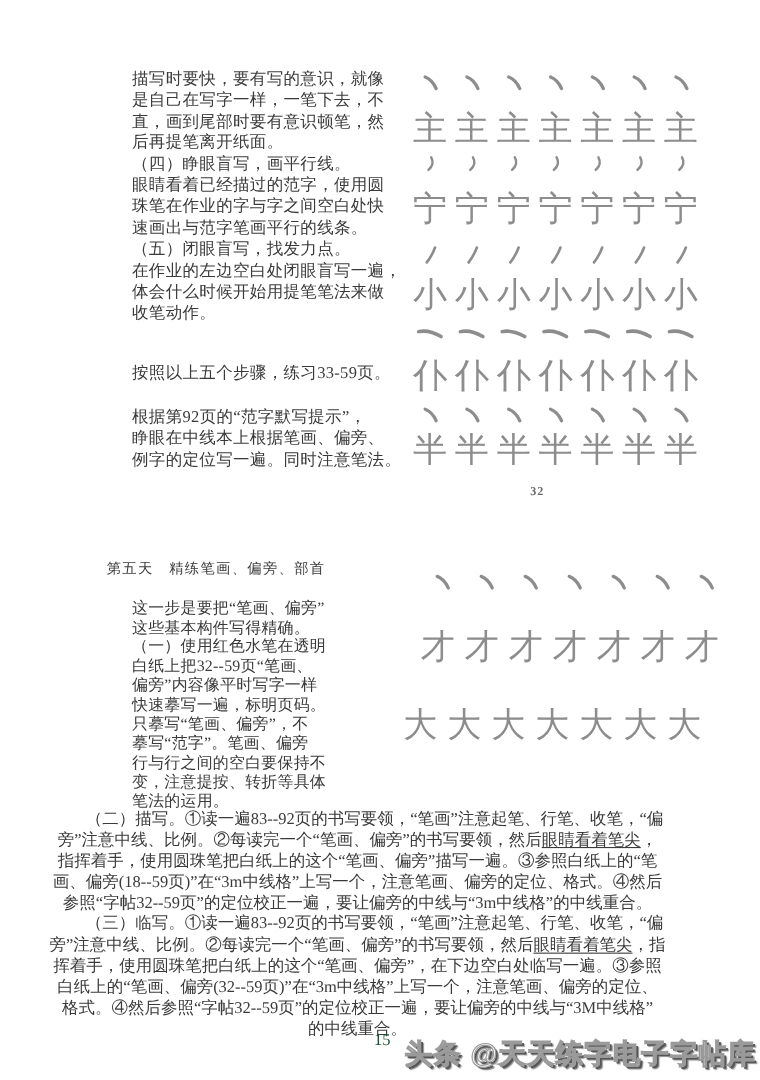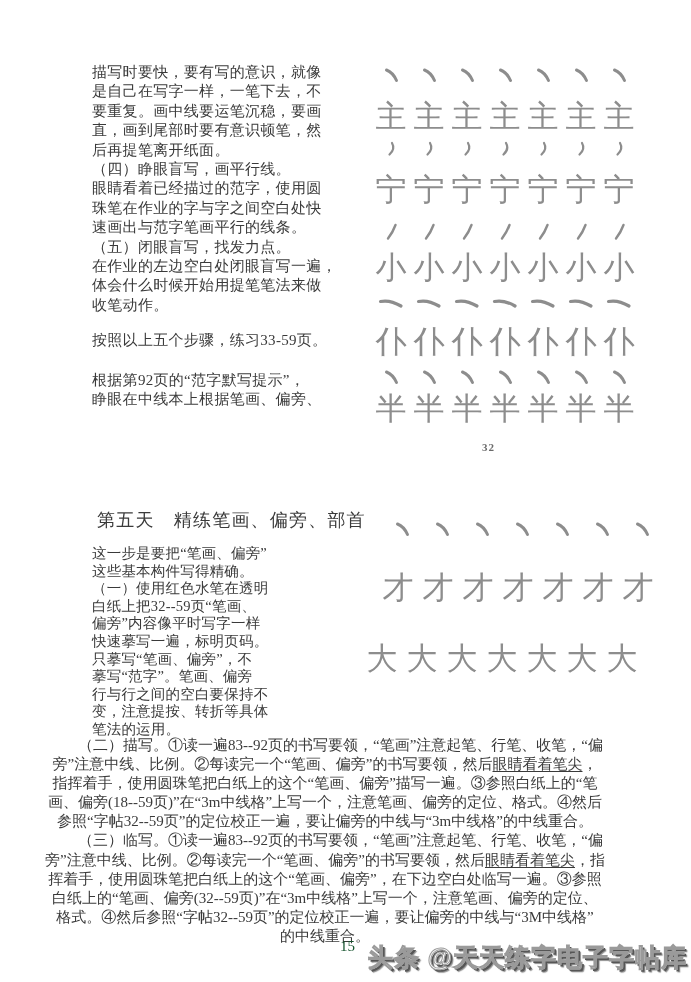--- a/index.html
+++ b/index.html
@@ -1,24 +1,24 @@
 <!DOCTYPE html>
 <html><head>
 <meta charset="utf-8">
 <style>
   html,body{margin:0;padding:0;background:#e8e8e8;}
   .page{
     position:relative;width:691px;height:982px;background:#ffffff;
     font-family:"Liberation Serif","DejaVu Serif",serif;color:#3a3a3a;
     overflow:hidden;margin:0 auto;
   }
-  .textblock{position:absolute;font-size:15px;line-height:19.4px;letter-spacing:0.3px;}
+  .textblock{position:absolute;font-size:15px;line-height:19.4px;letter-spacing:0.3px;margin-left:28px;}
   .textblock .tline{white-space:pre;}
   .narrow{font-size:14.5px;line-height:17.6px;letter-spacing:0.2px;}
-  .section-title{position:absolute;font-size:18px;letter-spacing:1.2px;color:#3a3a3a;white-space:pre;}
+  .section-title{position:absolute;font-size:13px;letter-spacing:1.2px;color:#3a3a3a;white-space:pre;}
   .practice{position:absolute;}
   .prow{display:flex;align-items:flex-start;}
   .pcell{width:38px;display:flex;justify-content:center;align-items:flex-start;}
   .practice.wide .pcell{width:40px;}
   .pchar{font-size:31px;line-height:1.05;color:#8d8d8d;font-family:"Liberation Serif","DejaVu Serif",serif;}
   .pstroke{padding-top:3px;}
   .page32{position:absolute;font-size:11px;font-weight:bold;color:#6a6a6a;letter-spacing:1px;}
   .bottomblock{position:absolute;font-size:15px;line-height:19.1px;letter-spacing:0;text-align:center;}
   .bottomblock .tline{white-space:pre;}
   .bottomblock .indent{padding-left:31px;}
@@ -33,40 +33,40 @@
   }
 </style>
 </head>
 <body>
 
 <div class="page">
 
   <div class="textblock" style="left:92px;top:63px">
       <div class="tline">描写时要快，要有写的意识，就像</div>
       <div class="tline">是自己在写字一样，一笔下去，不</div>
-      <div class="tline">要重复。画中线要运笔沉稳，要画</div>
       <div class="tline">直，画到尾部时要有意识顿笔，然</div>
       <div class="tline">后再提笔离开纸面。</div>
       <div class="tline">（四）睁眼盲写，画平行线。</div>
       <div class="tline">眼睛看着已经描过的范字，使用圆</div>
       <div class="tline">珠笔在作业的字与字之间空白处快</div>
       <div class="tline">速画出与范字笔画平行的线条。</div>
       <div class="tline">（五）闭眼盲写，找发力点。</div>
       <div class="tline">在作业的左边空白处闭眼盲写一遍，</div>
       <div class="tline">体会什么时候开始用提笔笔法来做</div>
       <div class="tline">收笔动作。</div>
     </div>
 
   <div class="textblock" style="left:92px;top:331px">
       <div class="tline">按照以上五个步骤，练习33-59页。</div>
     </div>
 
   <div class="textblock" style="left:92px;top:371px">
       <div class="tline">根据第92页的“范字默写提示”，</div>
       <div class="tline">睁眼在中线本上根据笔画、偏旁、</div>
+      <div class="tline">例字的定位写一遍。同时注意笔法。</div>
     </div>
 
   <div class="section-title" style="left:97px;top:508px">第五天　精练笔画、偏旁、部首</div>
 
   <div class="textblock narrow" style="left:92px;top:545px">
       <div class="tline">这一步是要把“笔画、偏旁”</div>
       <div class="tline">这些基本构件写得精确。</div>
       <div class="tline">（一）使用红色水笔在透明</div>
       <div class="tline">白纸上把32--59页“笔画、</div>
       <div class="tline">偏旁”内容像平时写字一样</div>

